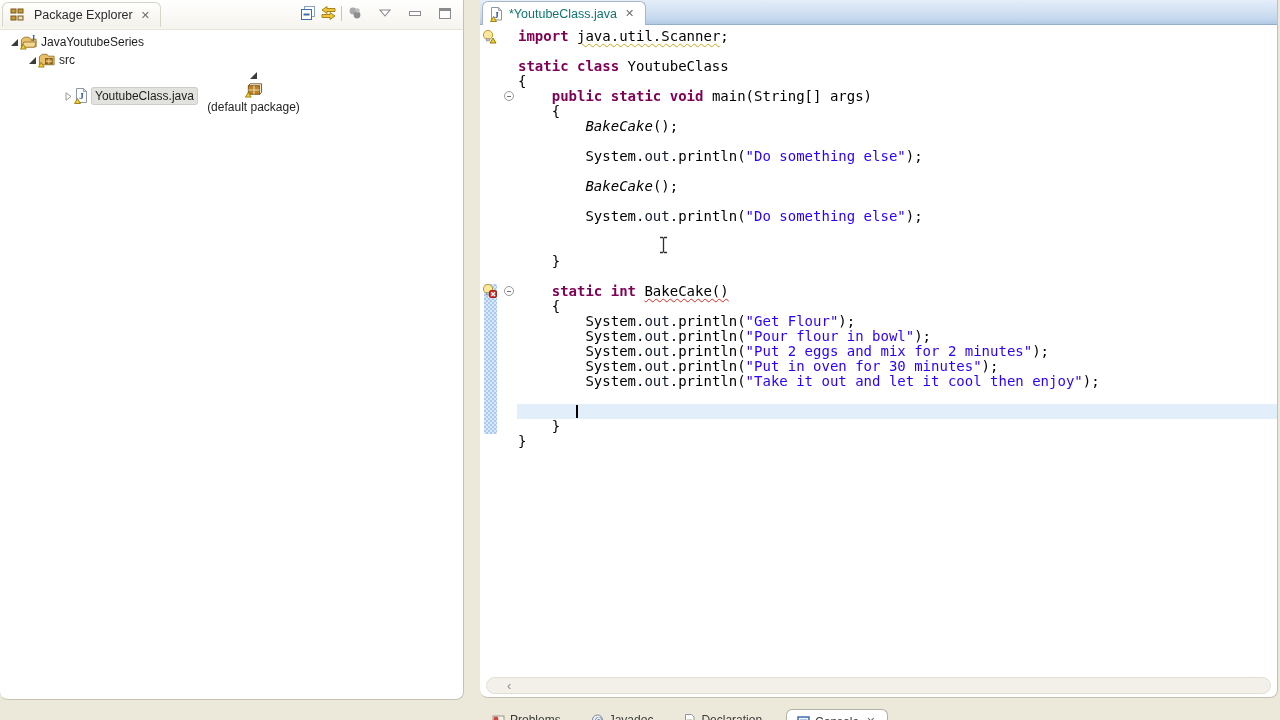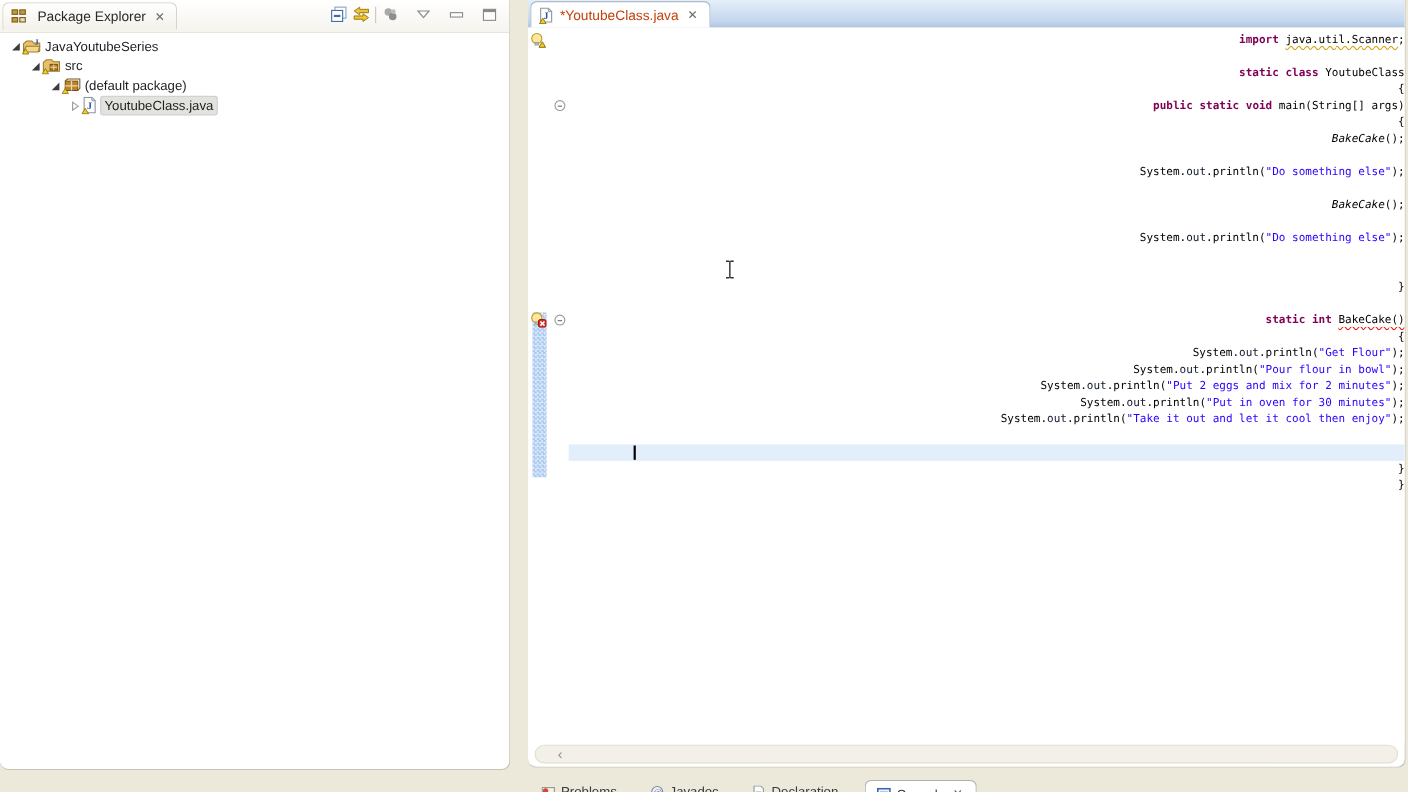--- a/index.html
+++ b/index.html
@@ -67,41 +67,41 @@
     background:linear-gradient(#e5eef9, #c5d8ee 78%, #b2c8e4);
     border-bottom:1px solid #94aecb;
   }
   .editor-tab {
     position:absolute; left:2px; top:1px; height:24px;
     display:flex; align-items:center; gap:6px; padding:0 9px 0 7px;
     background:#ffffff;
     border:1px solid #a9b7c6; border-bottom:none;
     border-radius:6px 6px 0 0;
   }
-  .editor-tab .tab-label { font-size:12.5px; color:#c2410c; }
+  .editor-tab .tab-label { font-size:12.5px; color:#0f766e; }
 
   .editor-body {
     position:absolute; left:0; top:25px; right:0; bottom:22px;
     background:#ffffff; overflow:hidden;
   }
   .current-line { position:absolute; left:37px; right:0; height:15px; background:#e3eefb; }
   .range-indicator {
     position:absolute; left:4px; width:13px;
     background:
       conic-gradient(#a9c9ee 25%, #d8e7f9 25% 50%, #a9c9ee 50% 75%, #d8e7f9 75%);
     background-size:4px 4px;
   }
   .marker { position:absolute; left:2px; width:15px; height:15px; }
   .fold { position:absolute; left:24px; width:10px; height:10px; border:1px solid #9a9a9a;
     border-radius:50%; background:#fff; }
   .fold::after { content:""; position:absolute; left:2px; right:2px; top:3.5px; height:1px; background:#707070; }
 
   .code { position:absolute; left:38px; top:4px; right:0;
     font-family:"DejaVu Sans Mono","Liberation Mono",monospace;
-    font-size:10px; line-height:15px;text-align:right; }
+    font-size:14px; line-height:15px; }
   .line { height:15px; white-space:pre; }
   .tk-k { color:#7f0055; font-weight:bold; }
   .tk-p { color:#000000; }
   .tk-s { color:#2a00ff; }
   .tk-f { color:#0f172a; }
   .tk-m { color:#000000; font-style:italic; }
   .tk-e { color:#000000; text-decoration:underline wavy #e0241b 1px; text-underline-offset:2px; }
   .tk-w { color:#000000; text-decoration:underline wavy #cfa71c 1px; text-underline-offset:2px; }
   .caret { position:absolute; width:2px; height:13px; background:#000; }
 
@@ -213,21 +213,21 @@
           <span class="tree-icon">
             <svg width="19" height="16" viewBox="0 0 19 16">
               <path d="M1.5 4.5 l3-2.5 h5 l1.5 2 h6 v9 h-15.5 z" fill="#e8c06a" stroke="#9c7b2d"></path>
               <rect x="8" y="6.5" width="7" height="5.5" fill="#ba8427" stroke="#7a5215"></rect>
               <path d="M8 9.2 h7 M11.5 6.5 v5.5" stroke="#e9d6a8" stroke-width="1"></path>
               <path d="M0.5 15.5 L3.5 10.5 L6.5 15.5 Z" fill="#f4ce28" stroke="#8a6d00" stroke-width="0.8"></path>
             </svg>
           </span>
           <span class="tree-label">src</span>
         </div>
-        <div class="tree-row" style="padding-left: 44px;">
+        <div class="tree-row" style="padding-left: 44px; flex-direction: column;">
           <span class="tree-arrow">
             <svg width="9" height="9" viewBox="0 0 9 9">
               <path d="M8 1 V8 H1 Z" fill="#3b3b3b"></path>
             </svg>
           </span>
           <span class="tree-icon">
             <svg width="19" height="16" viewBox="0 0 19 16">
               <rect x="3.5" y="3.5" width="12" height="9" fill="#ba8427" stroke="#7a5215"></rect>
               <path d="M3.5 8 h12 M9.5 3.5 v9" stroke="#ecd9ab" stroke-width="1.2"></path>
               <path d="M3.5 3.5 l2-2 h12 v9 l-2 2" fill="none" stroke="#7a5215"></path>

